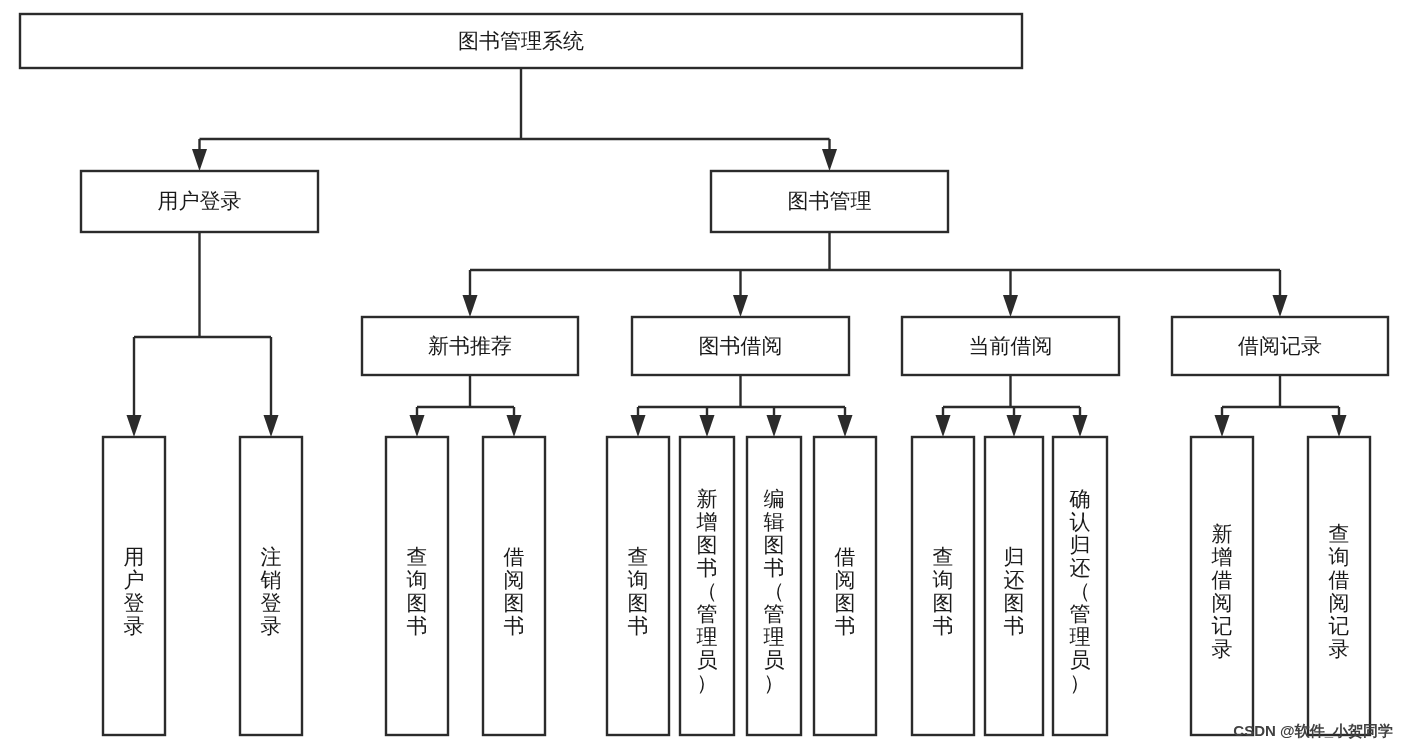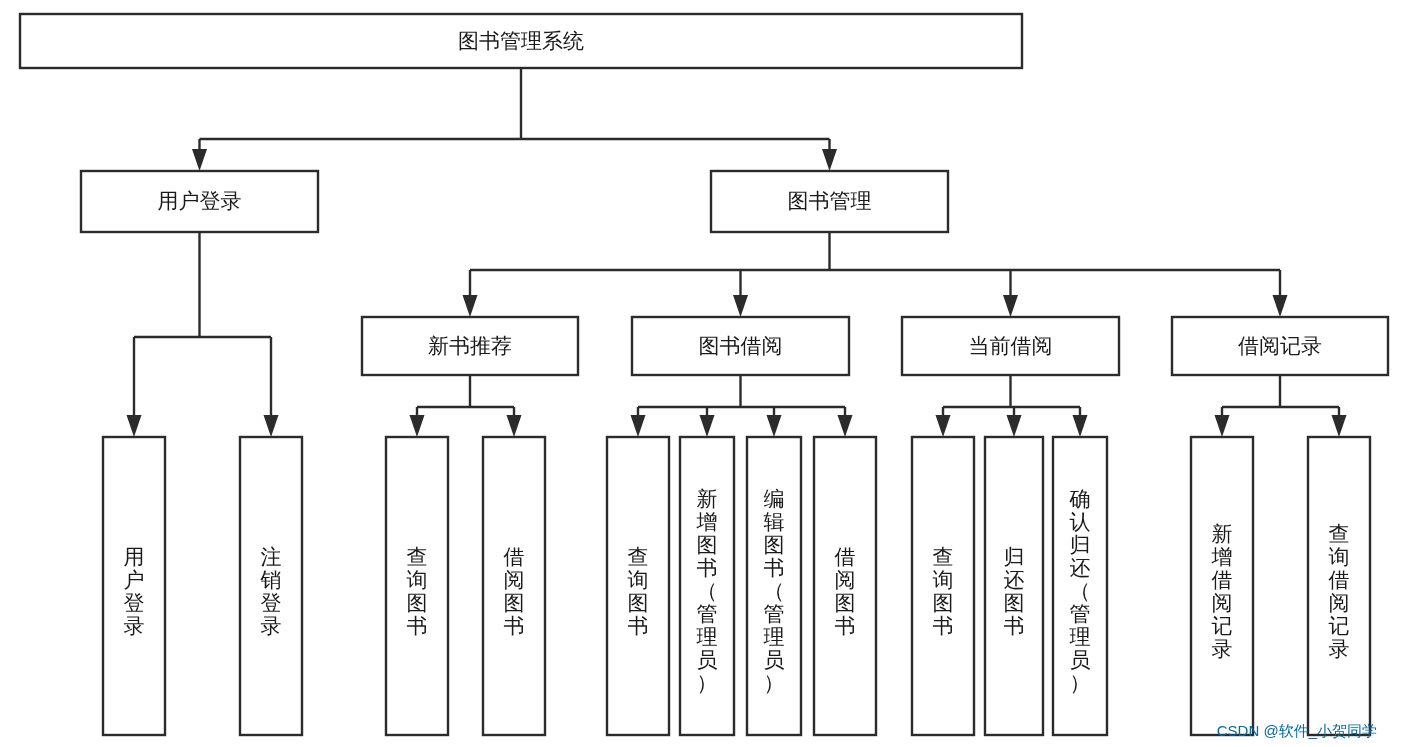--- a/index.html
+++ b/index.html
@@ -42,27 +42,28 @@
   }
   .node-label {
     fill: #1a1a1a;
     font-family: "Liberation Sans", "DejaVu Sans", sans-serif;
     font-size: 21px;
     text-anchor: middle;
     dominant-baseline: middle;
   }
   .watermark {
     position: absolute;
-    right: 28px;
+    right: 12px;
     bottom: 6px;
     font-family: "Liberation Sans", "DejaVu Sans", sans-serif;
     font-size: 15px;
-    color: #0369a1;
+    color: #404040;
     white-space: nowrap;
     pointer-events: none;
+    font-weight: bold;
   }
 </style>
 </head>
 <body>
 
 <div id="diagram-root">
   <svg class="tree-canvas" viewBox="0 0 1405 747" xmlns="http://www.w3.org/2000/svg">
     <g id="connector-layer">
         <g>
           <path class="connector" d="M 521 68 L 521 139"></path>

